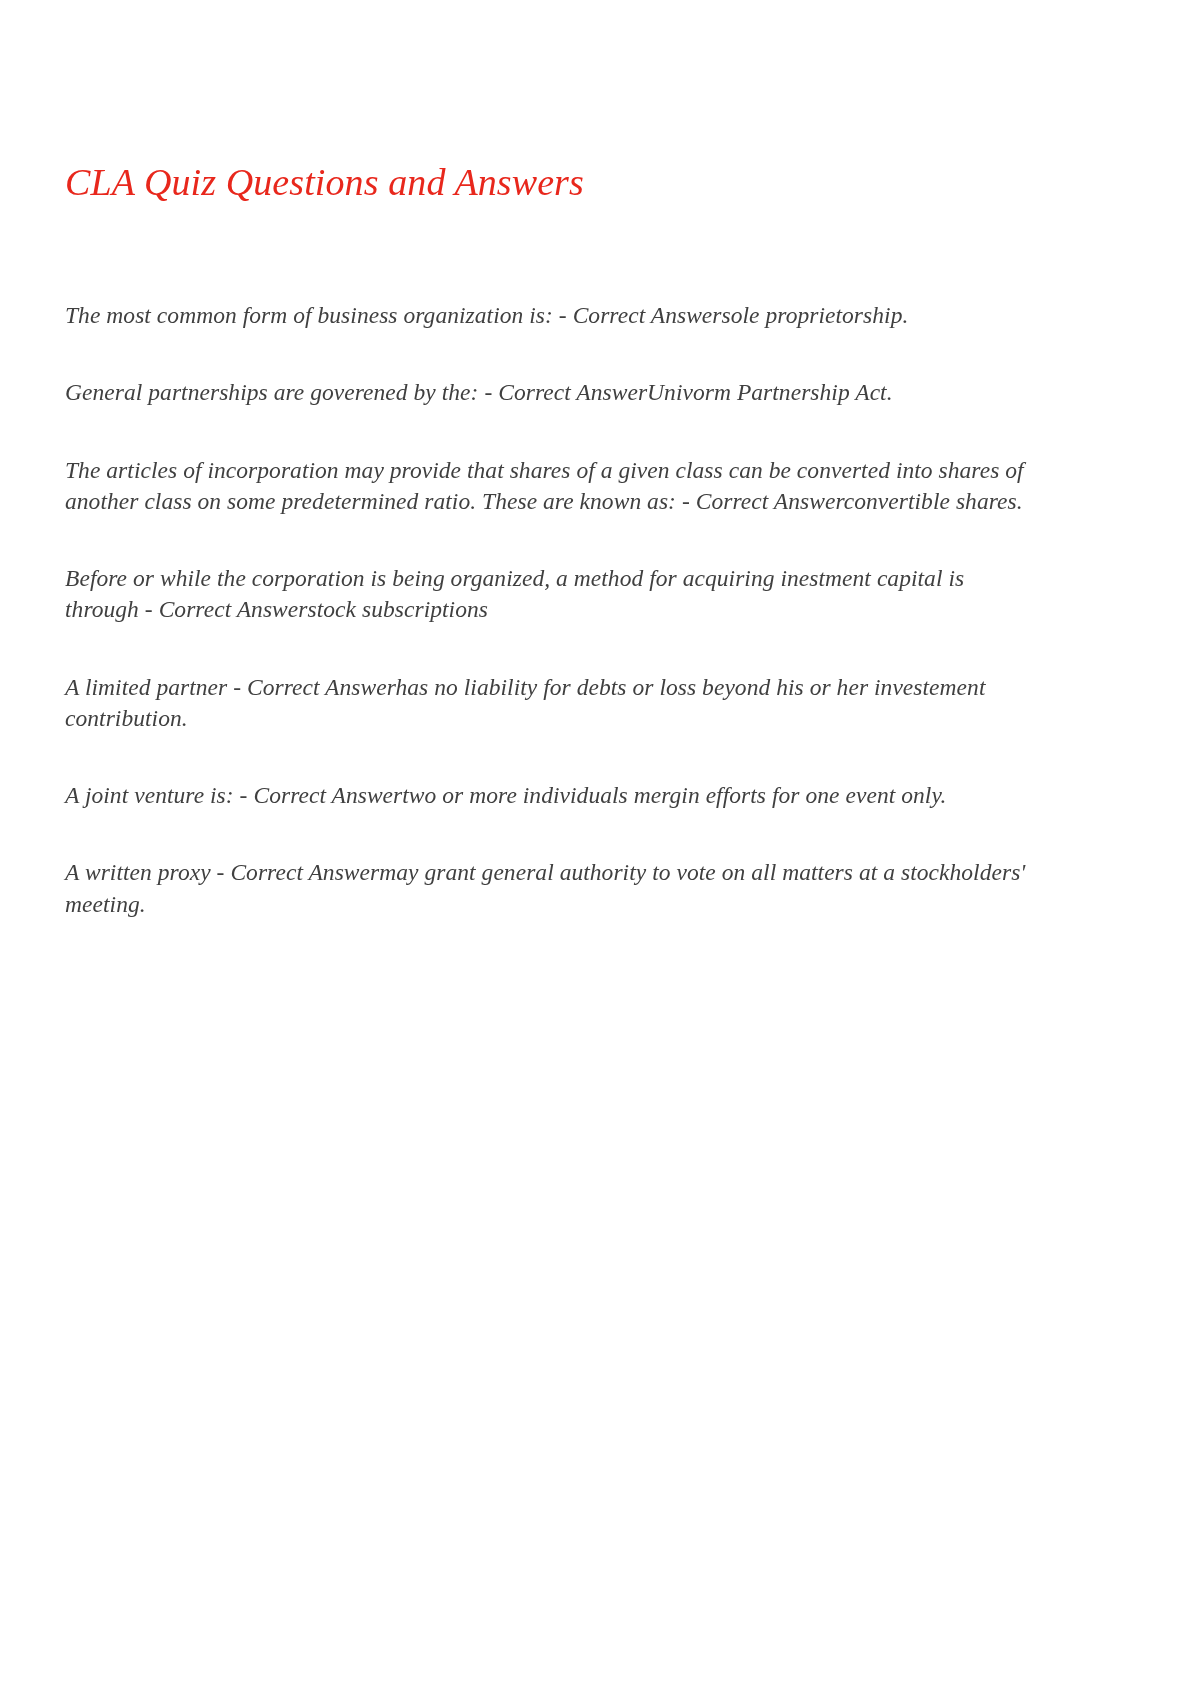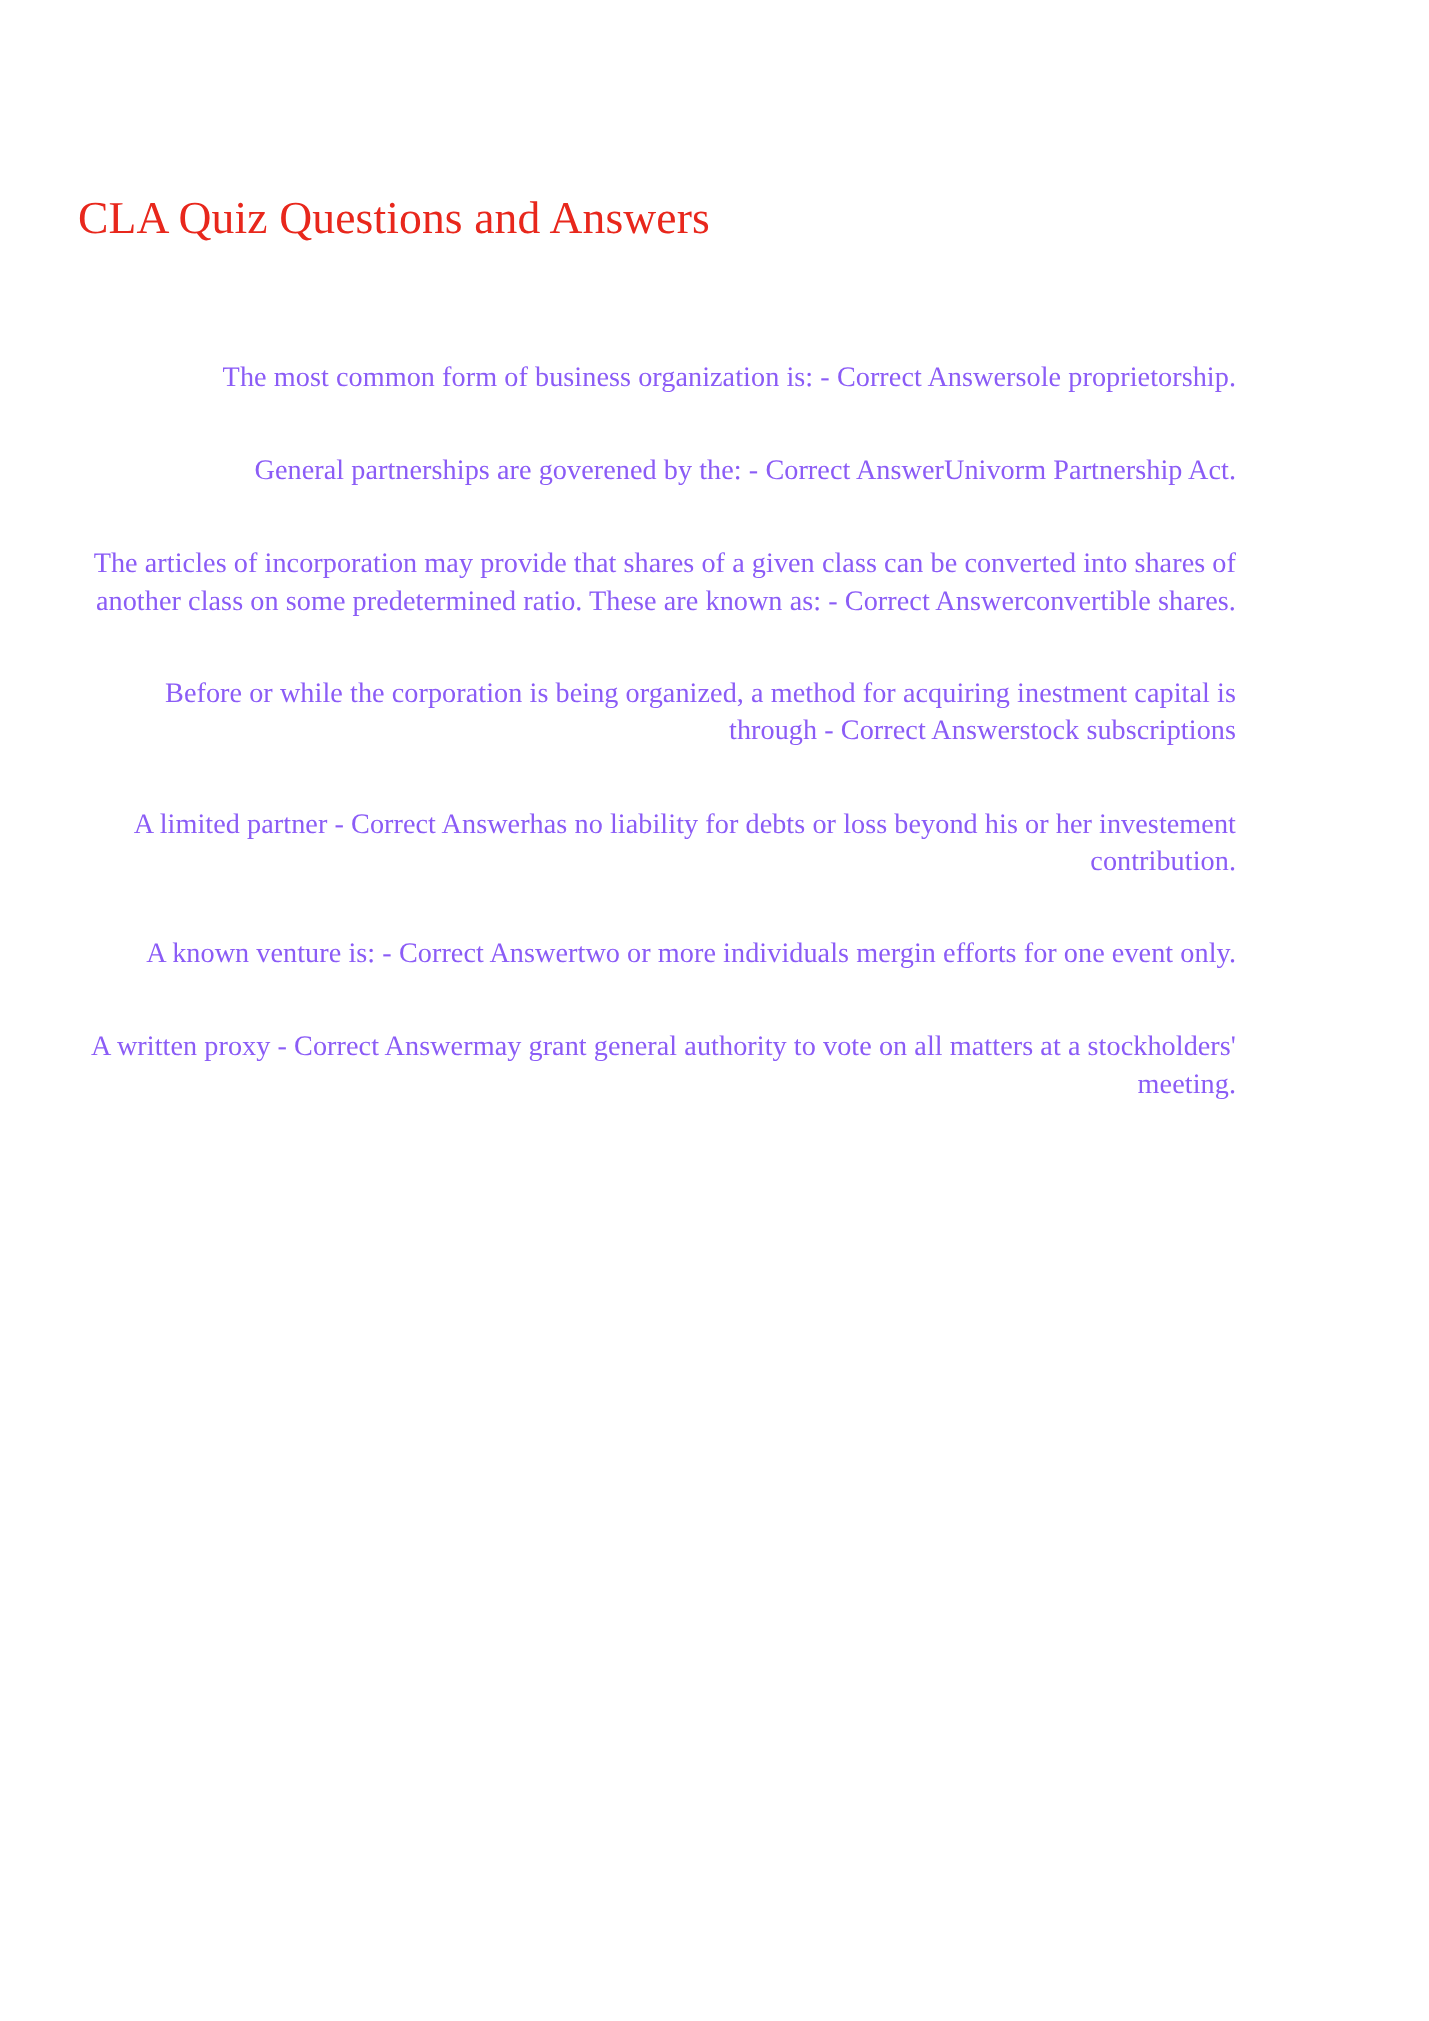--- a/index.html
+++ b/index.html
@@ -14,20 +14,21 @@
     color: #1a1a2e;
     -webkit-font-smoothing: antialiased;
   }
   .page {
     position: relative;
     width: 1126px;
     height: 1684px;
     box-sizing: border-box;
     padding: 0;
     overflow: hidden;
+    font-style: italic;
   }
   .doc-title {
     position: absolute;
     left: 65px;
     top: 160px;
     font-size: 38px;
     line-height: 1.2;
     color: #e8271c;
     font-weight: normal;
     letter-spacing: 0.1px;
@@ -36,39 +37,39 @@
   }
   .content {
     position: absolute;
     left: 65px;
     top: 300px;
     width: 965px;
   }
   .qa-block {
     font-size: 23.5px;
     line-height: 1.33;
-    color: #8b5cf6;
+    color: #404040;
     margin: 0 0 46px 0;
-    text-align: right;
+    text-align: left;
     letter-spacing: 0.05px;
   }
   .qa-block:last-child {
     margin-bottom: 11px;
   }
 </style>
 </head>
 <body>
 
 <div class="page">
 
   <h1 class="doc-title">CLA Quiz Questions and Answers</h1>
 
   <div class="content">
     <p class="qa-block">The most common form of business organization is: - Correct Answersole proprietorship.</p>
     <p class="qa-block">General partnerships are goverened by the: - Correct AnswerUnivorm Partnership Act.</p>
     <p class="qa-block">The articles of incorporation may provide that shares of a given class can be converted into shares of another class on some predetermined ratio. These are known as: - Correct Answerconvertible shares.</p>
     <p class="qa-block">Before or while the corporation is being organized, a method for acquiring inestment capital is through - Correct Answerstock subscriptions</p>
     <p class="qa-block">A limited partner - Correct Answerhas no liability for debts or loss beyond his or her investement contribution.</p>
-    <p class="qa-block">A known venture is: - Correct Answertwo or more individuals mergin efforts for one event only.</p>
+    <p class="qa-block">A joint venture is: - Correct Answertwo or more individuals mergin efforts for one event only.</p>
     <p class="qa-block">A written proxy - Correct Answermay grant general authority to vote on all matters at a stockholders' meeting.</p>
   </div>
 
 </div>
 
 </body></html>

